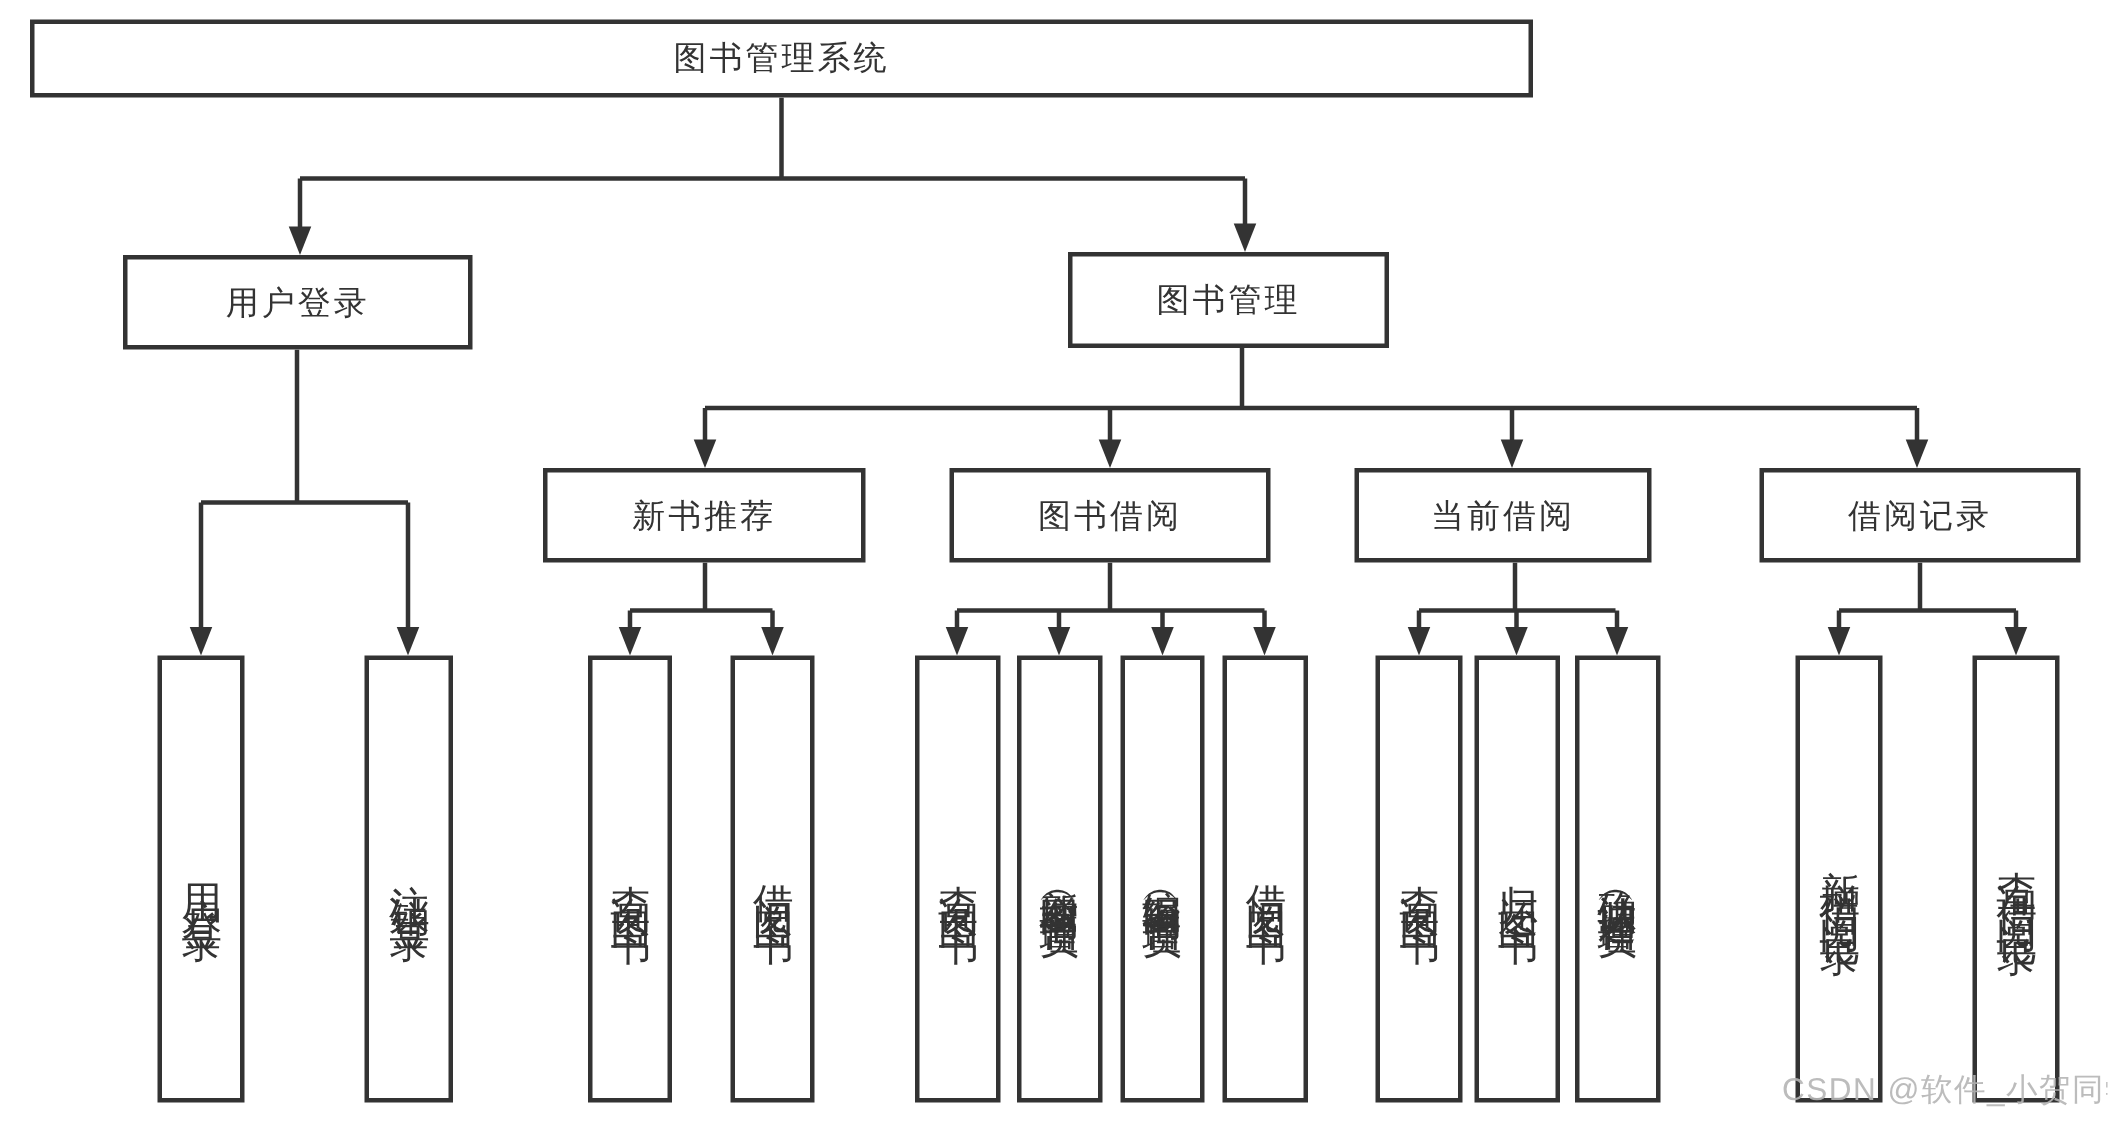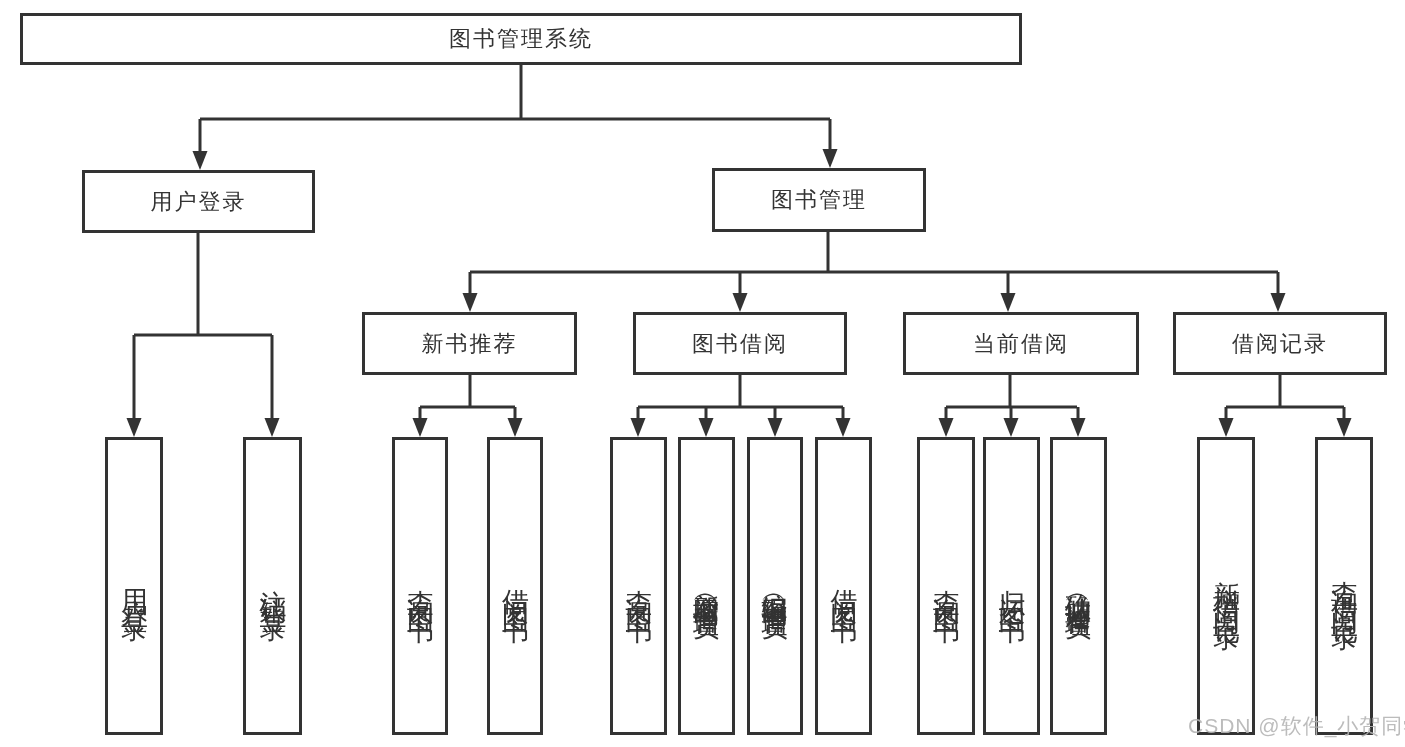--- a/index.html
+++ b/index.html
@@ -104,21 +104,21 @@
       </div>
       <div class="node v-node" style="left: 243px; top: 437px; width: 59px; height: 298px;">
         <span class="lbl">注销登录</span>
       </div>
       <div class="node h-node" style="left: 362px; top: 312px; width: 215px; height: 63px; text-align: center;">
         <span class="lbl">新书推荐</span>
       </div>
       <div class="node h-node" style="left: 633px; top: 312px; width: 214px; height: 63px;">
         <span class="lbl">图书借阅</span>
       </div>
-      <div class="node h-node" style="left: 903px; top: 312px; width: 236px; height: 63px;">
+      <div class="node h-node" style="left: 903px; top: 312px; width: 198px; height: 63px;">
         <span class="lbl">当前借阅</span>
       </div>
       <div class="node h-node" style="left: 1173px; top: 312px; width: 214px; height: 63px;">
         <span class="lbl">借阅记录</span>
       </div>
       <div class="node v-node" style="left: 392px; top: 437px; width: 56px; height: 298px;">
         <span class="lbl">查询图书</span>
       </div>
       <div class="node v-node" style="left: 487px; top: 437px; width: 56px; height: 298px;">
         <span class="lbl">借阅图书</span>

